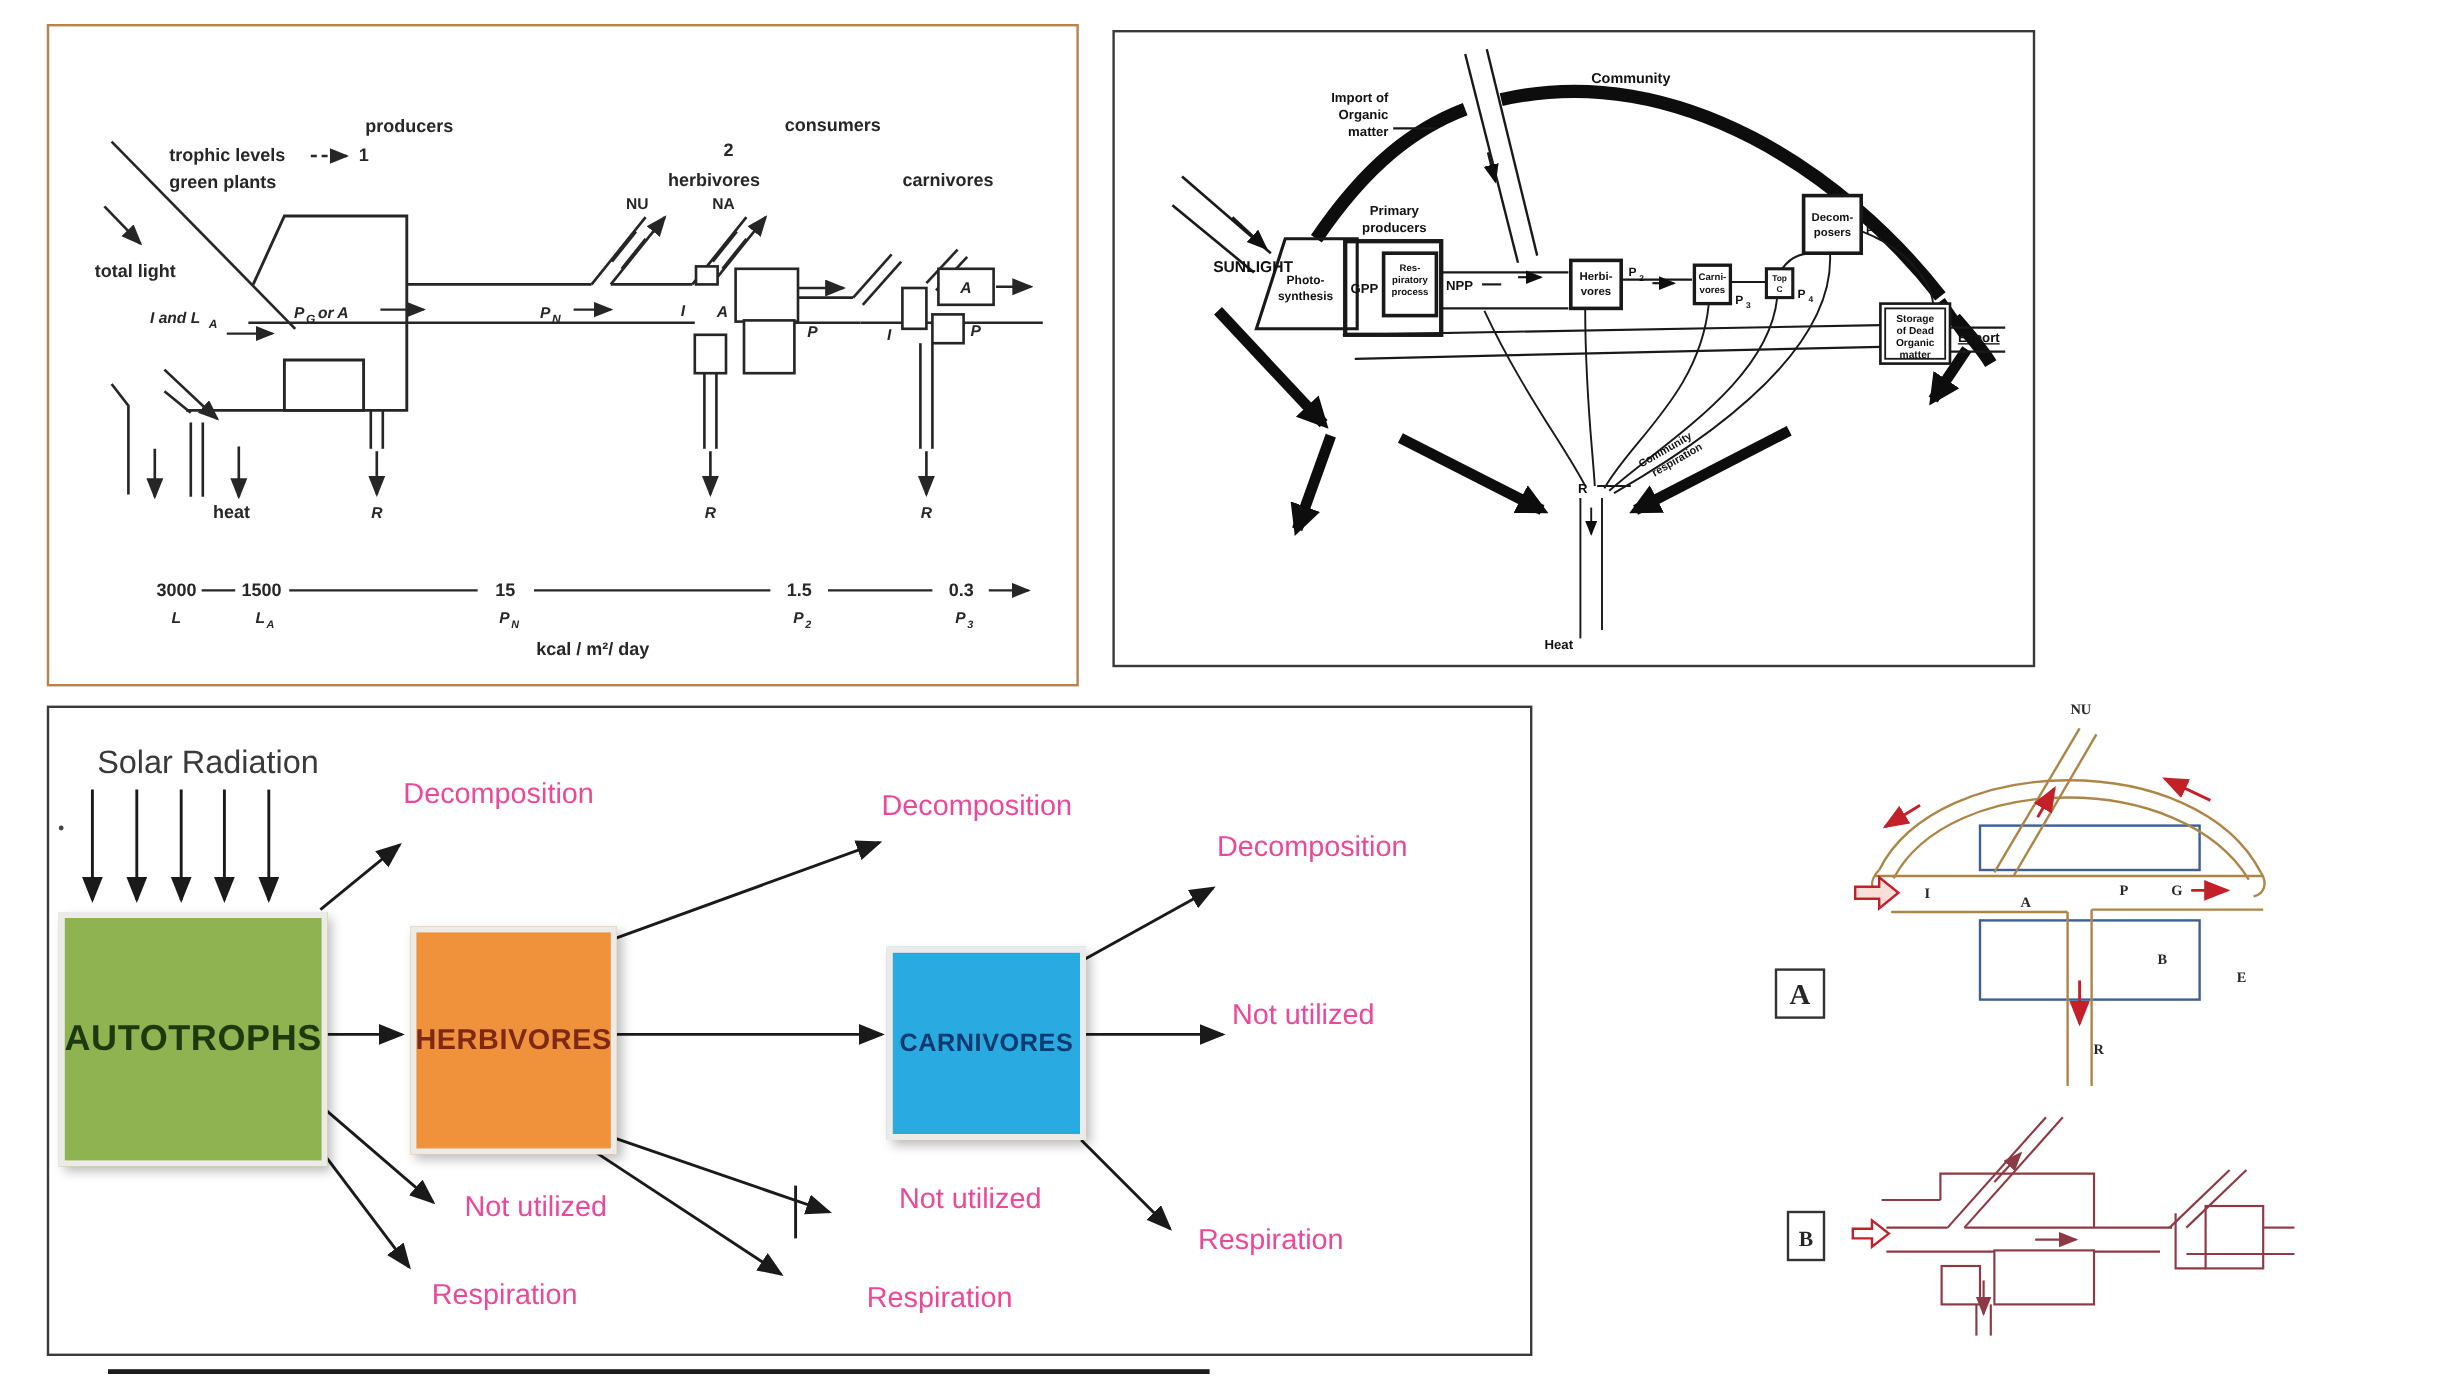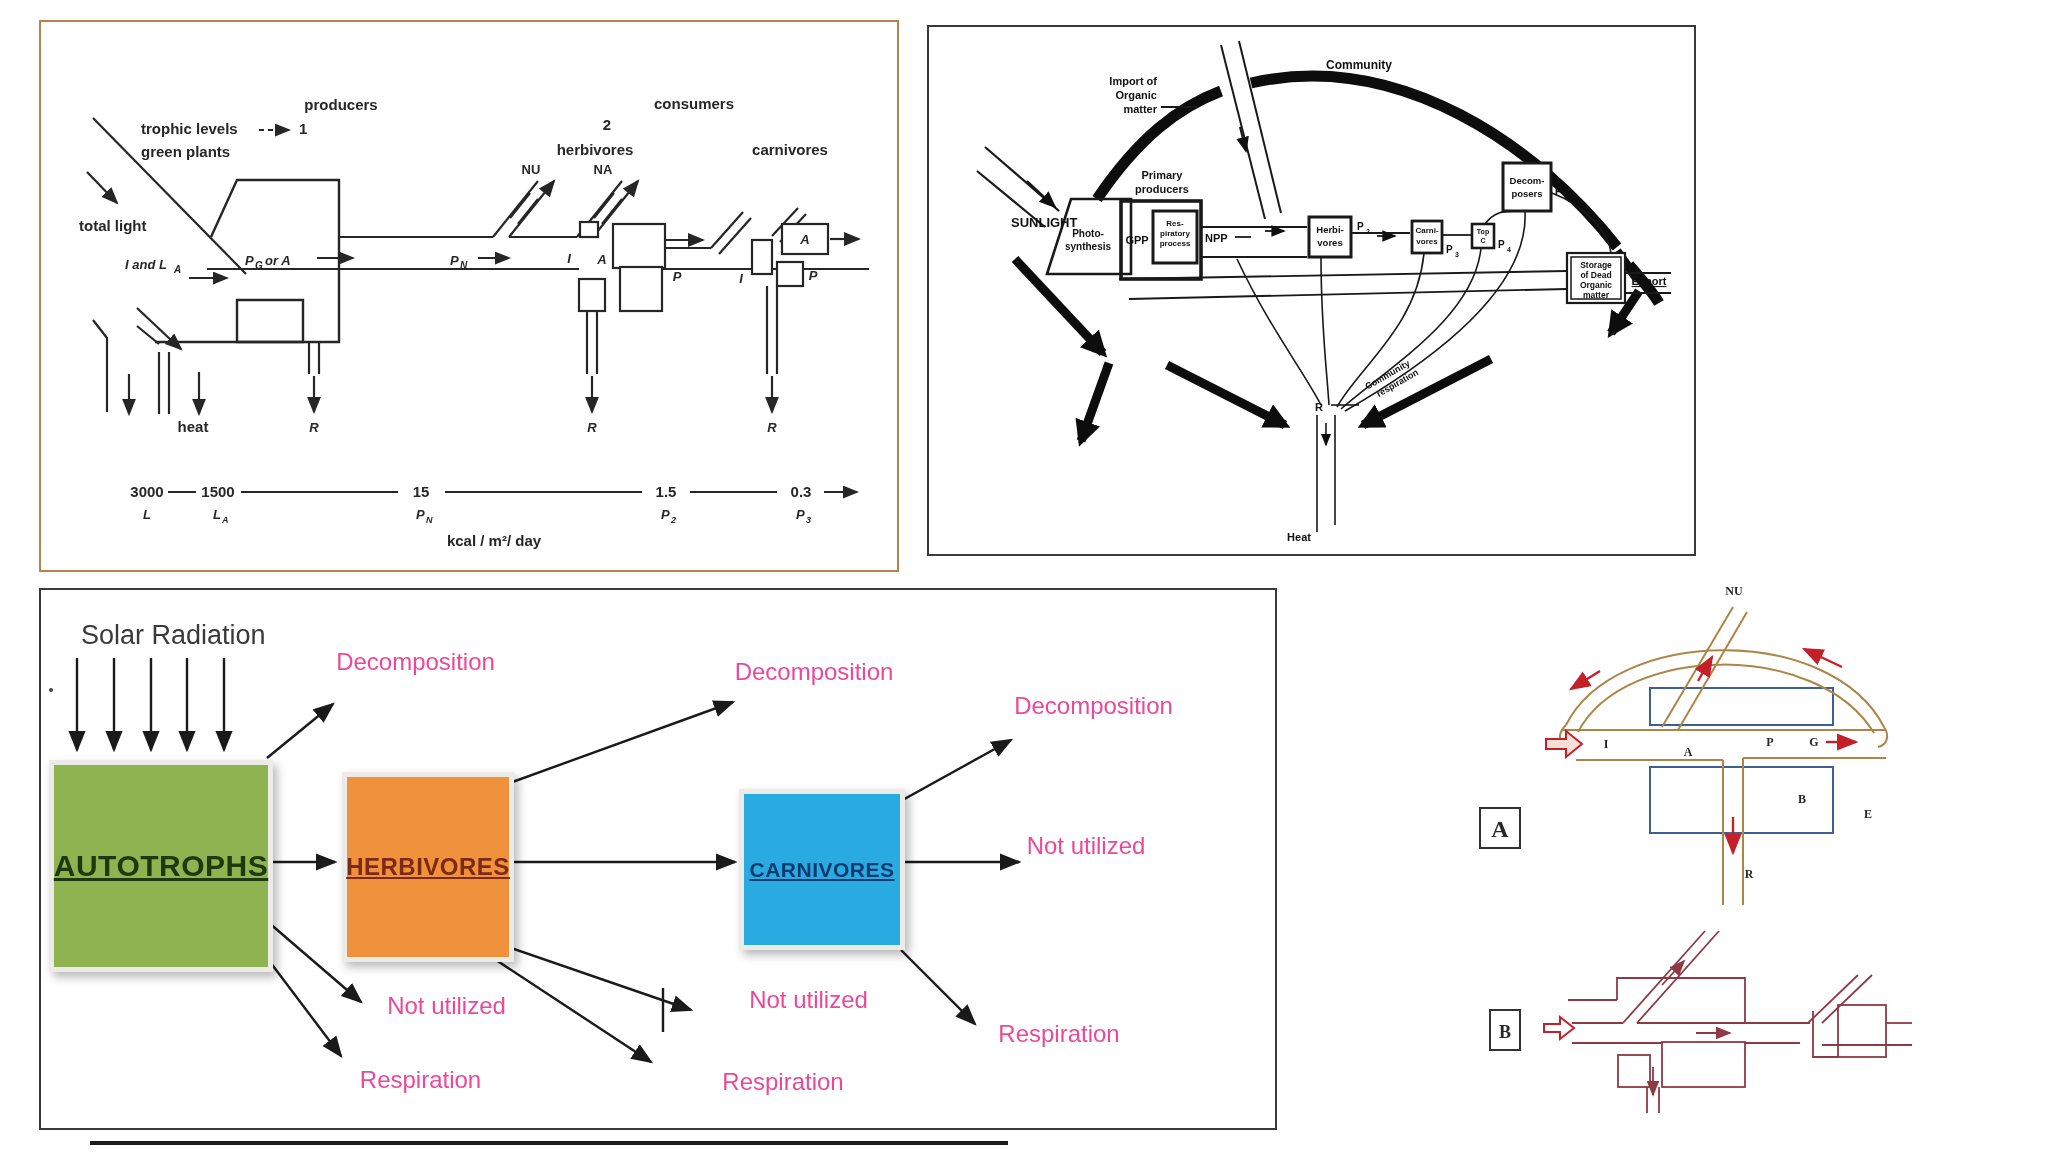--- a/index.html
+++ b/index.html
@@ -14,21 +14,21 @@
   svg{display:block;}
   svg text{font-family:"Liberation Sans",sans-serif;fill:#272727;}
   .t15{font-size:15px;font-weight:700;}
   .t13{font-size:13px;font-weight:700;}
   .it{font-style:italic;}
   .sub{font-size:10px;font-weight:700;}
   .sub9{font-size:9px;font-weight:700;}
   .p2t{font-weight:700;fill:#111;}
   .p3box{position:absolute;border:5px solid #edebe7;box-shadow:4px 5px 9px rgba(0,0,0,.28);
          display:flex;align-items:center;justify-content:center;}
-  .p3label{font-weight:700;letter-spacing:.5px;text-decoration:underline;}
+  .p3label{font-weight:700;letter-spacing:.5px;}
   .p3text{position:absolute;color:#ec4899;font-size:24px;text-align:center;}
   .serif{font-family:"Liberation Serif",serif;}
   #page-edge{position:absolute;left:90px;top:1141px;width:918px;height:4px;background:#1c1c1c;}
 </style>
 </head>
 <body>
 
 <div id="canvas">
 
   <section class="panel" id="panel1">

